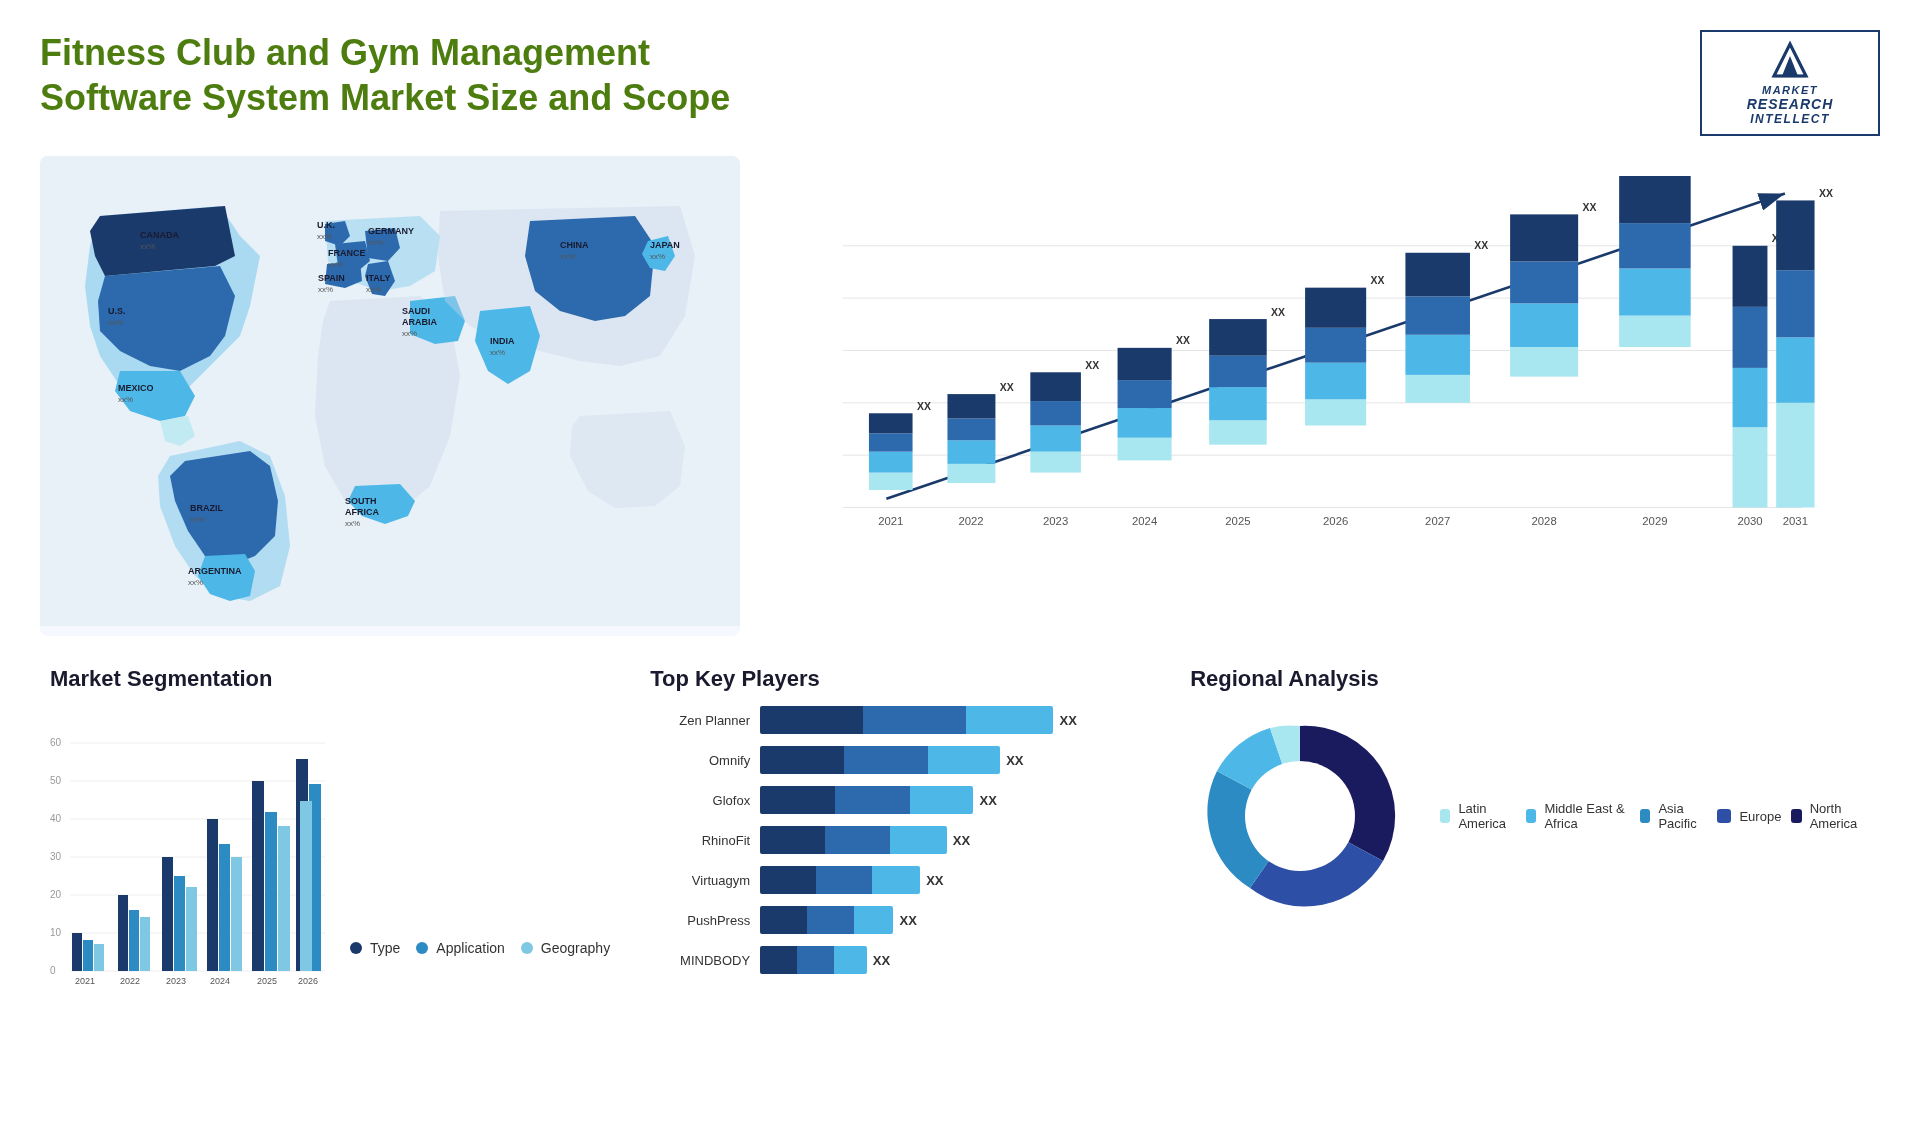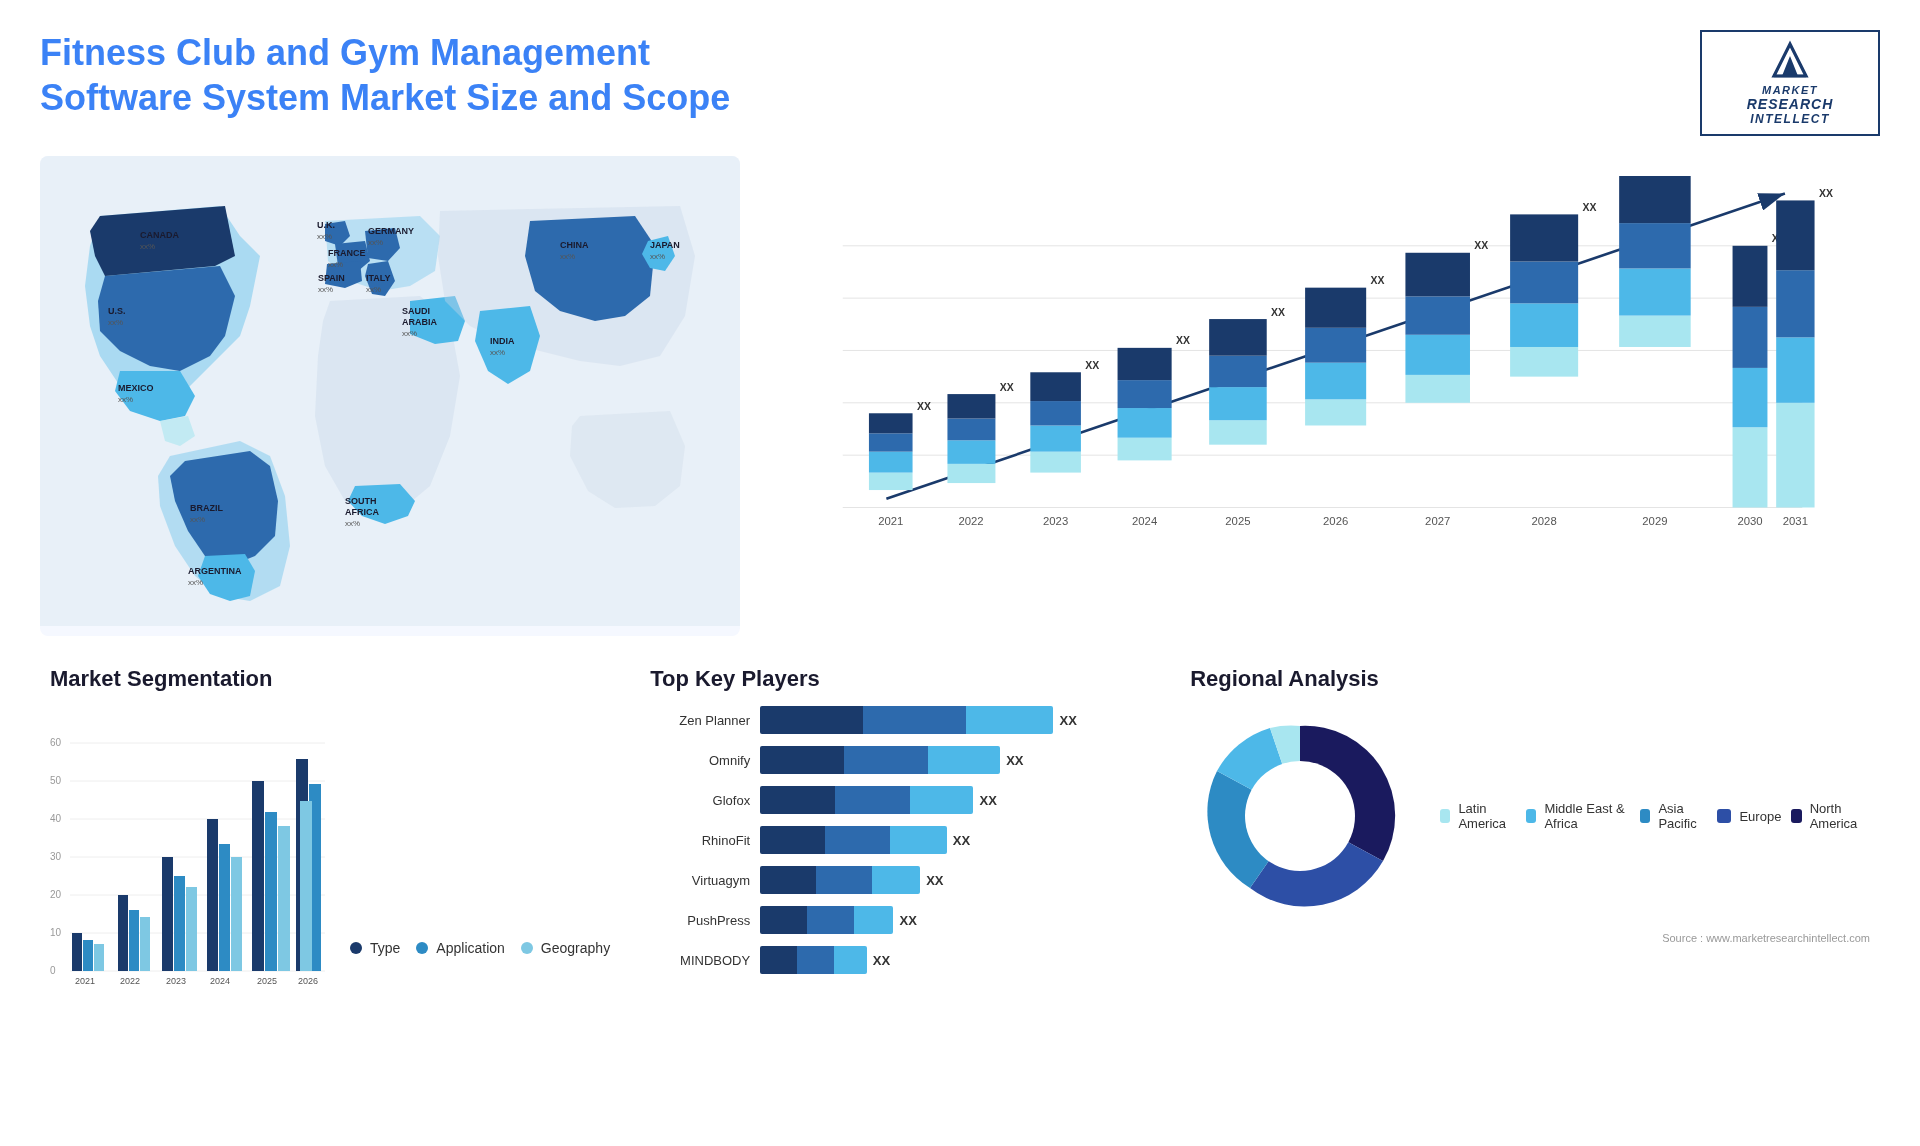--- a/index.html
+++ b/index.html
@@ -15,21 +15,21 @@
     
     .header {
       display: flex;
       justify-content: space-between;
       align-items: flex-start;
       margin-bottom: 20px;
     }
     .main-title {
       font-size: 36px;
       font-weight: 700;
-      color: #3b82f6;
+      color: #4d7c0f;
       max-width: 750px;
       line-height: 1.25;
     }
     .logo-container {
       display: flex;
       flex-direction: column;
       align-items: center;
       justify-content: center;
       border: 2px solid #1a3a6b;
       padding: 8px 14px;
@@ -647,16 +647,15 @@
         <div class="region-legend-item">
           <div class="region-dot" style="background:#2d4fa6;"></div>
           <span>Europe</span>
         </div>
         <div class="region-legend-item">
           <div class="region-dot" style="background:#1a1a5e;"></div>
           <span>North America</span>
         </div>
       </div>
     </div>
-    <div class="source-text">Source : www.marketresearchintellect.com</div>
   </div>
 
 </div>
 
 </body></html>

